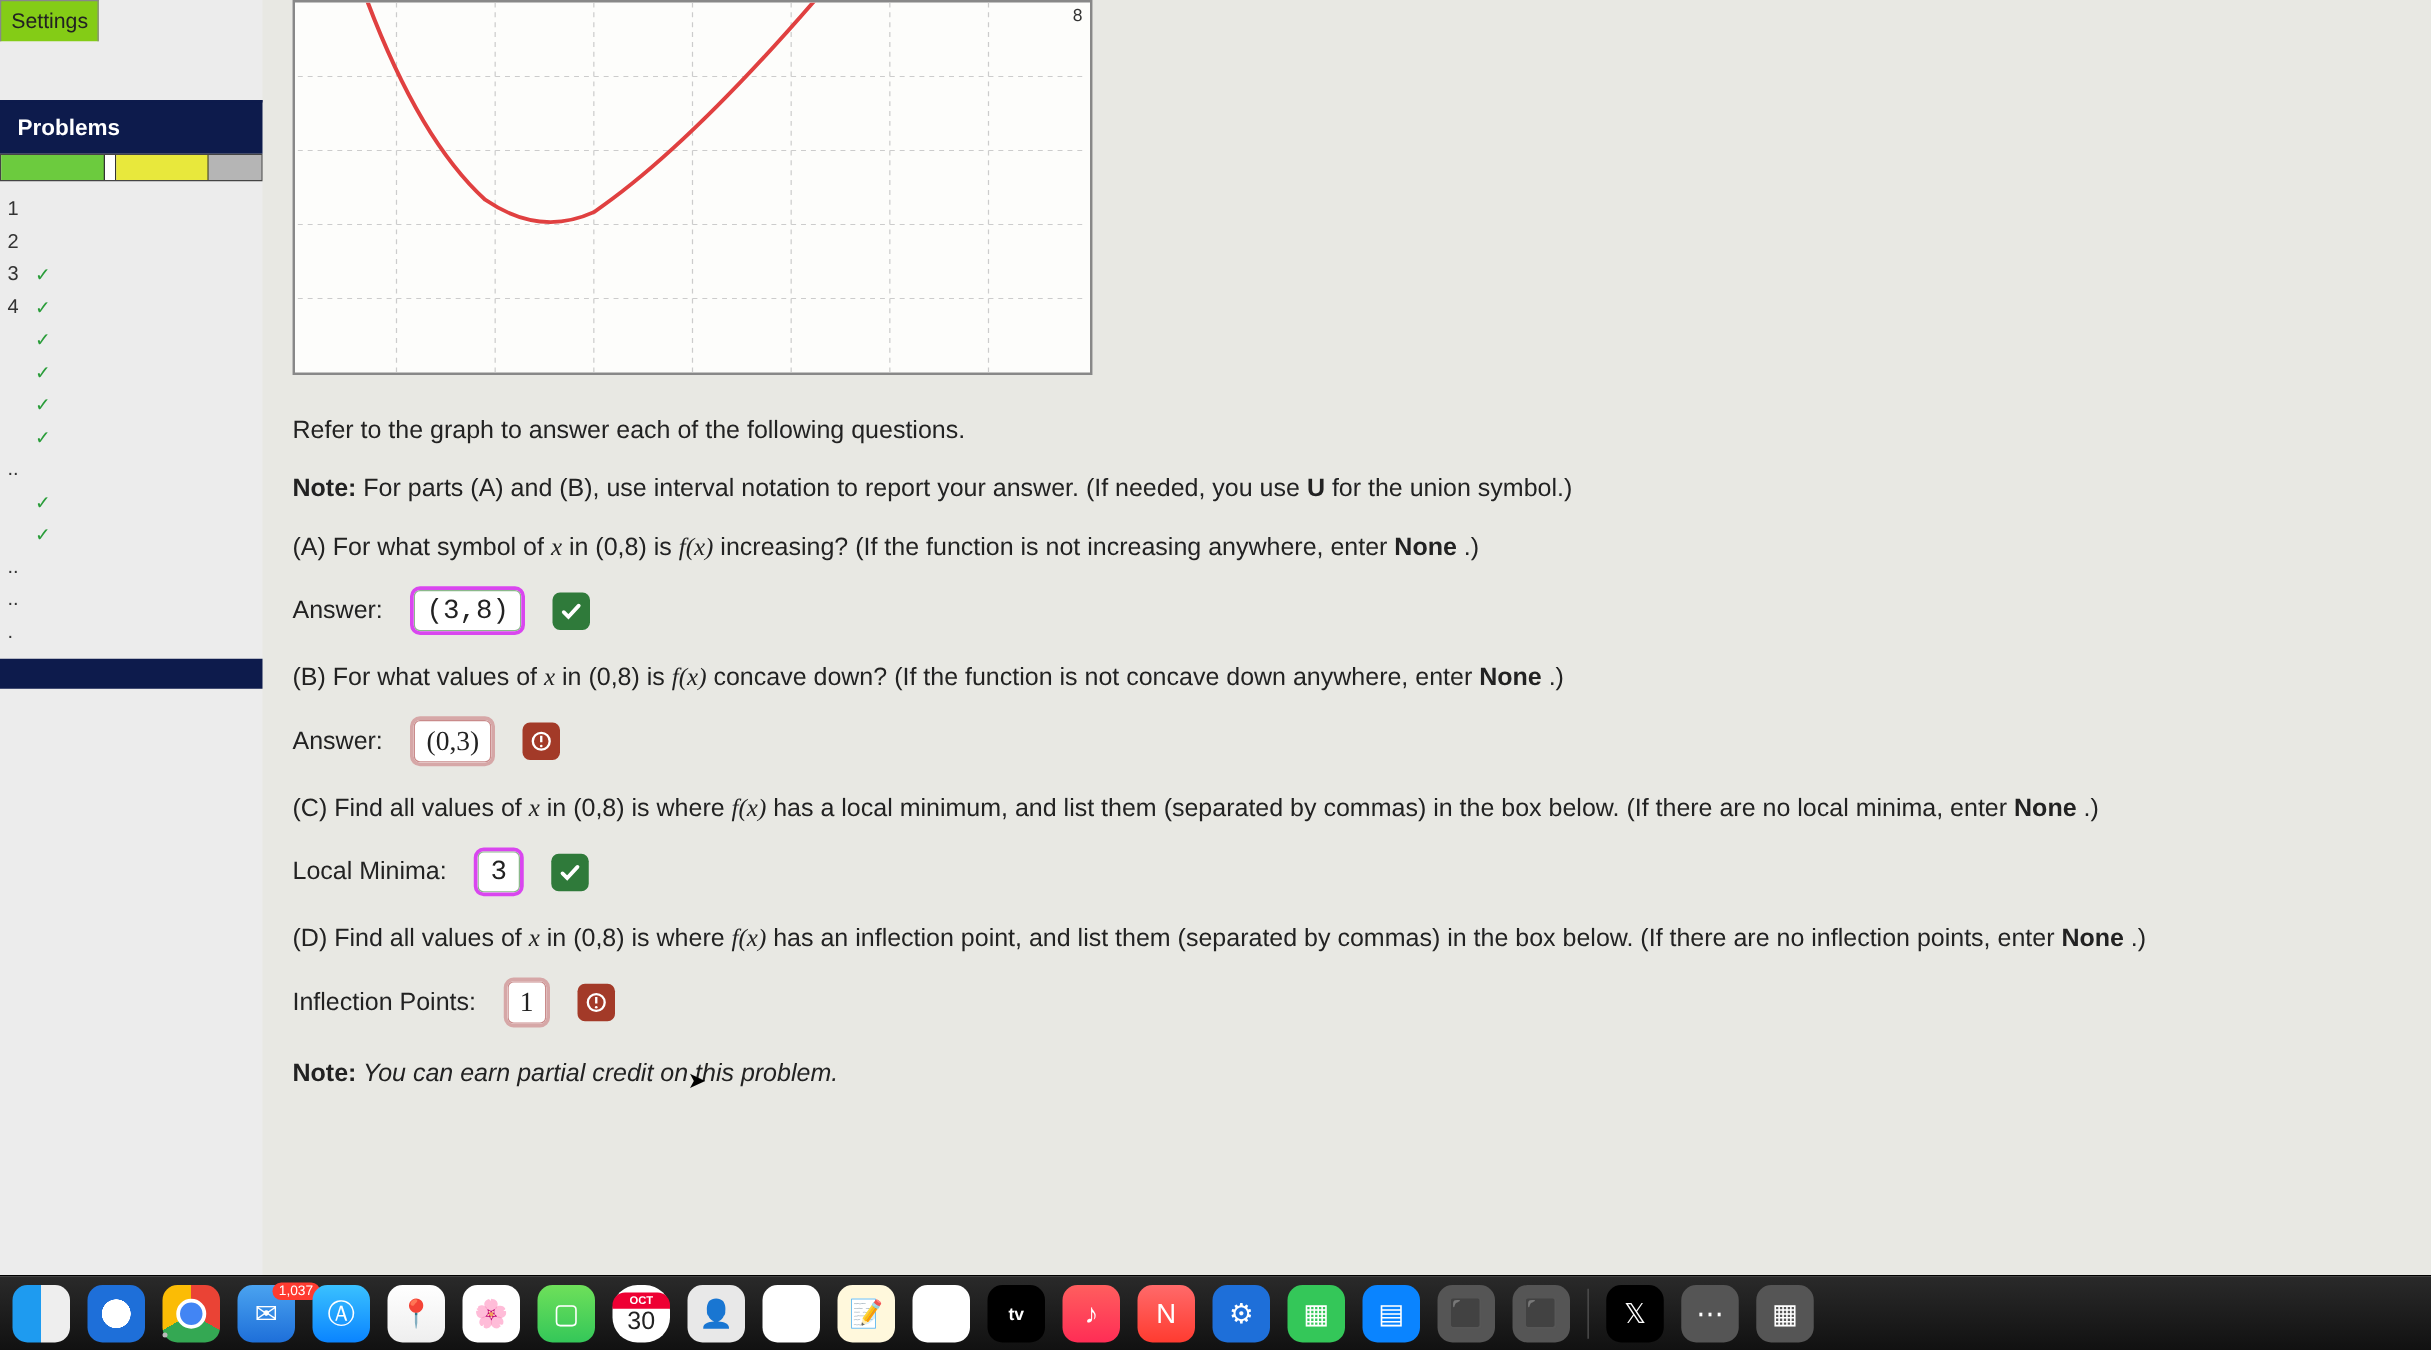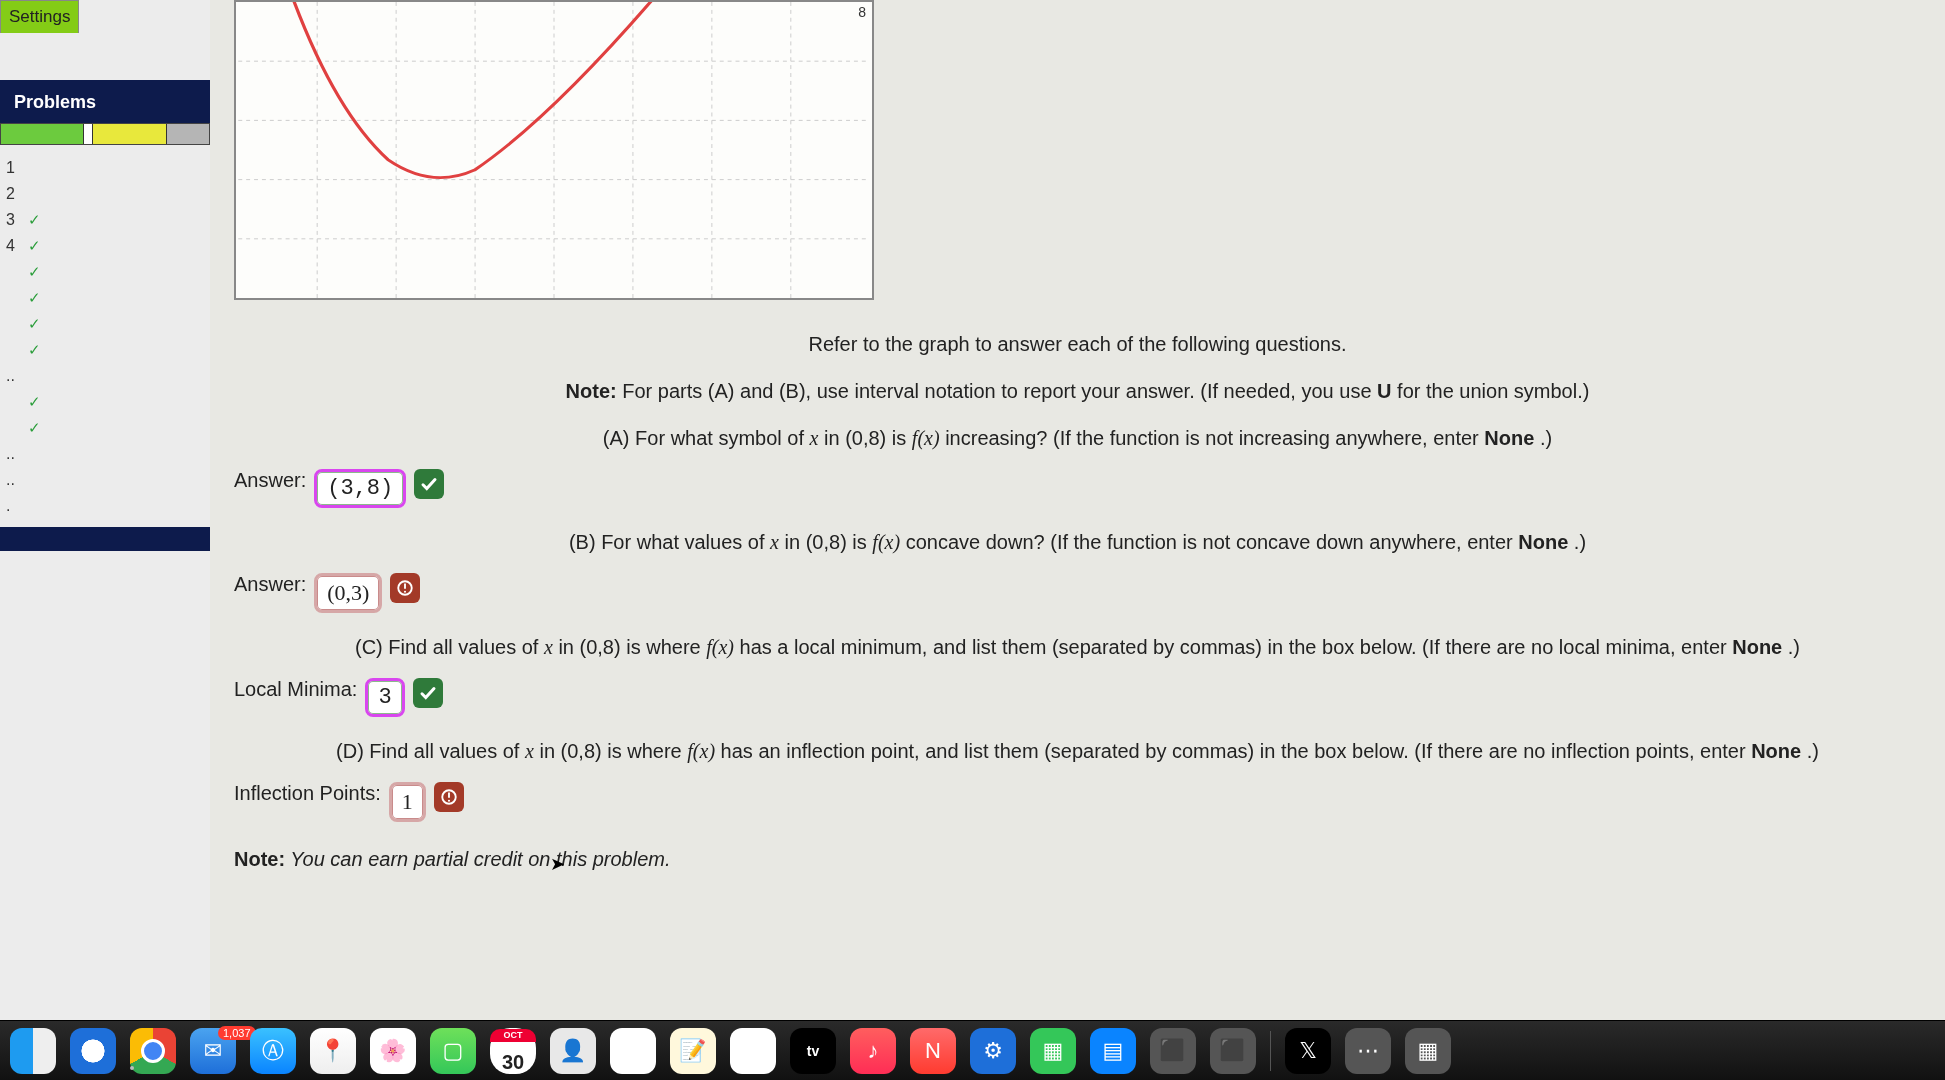--- a/index.html
+++ b/index.html
@@ -72,24 +72,24 @@
   margin-bottom: 28px;
 }
 .graph-box svg { width: 100%; height: 100%; }
 .axis-label {
   position: absolute;
   top: 2px;
   right: 6px;
   font-size: 14px;
   color: #333;
 }
-.body-text { font-size: 20px; line-height: 1.65; margin-bottom: 14px; text-align: center; }
+.body-text { font-size: 20px; line-height: 1.65; margin-bottom: 14px; }
 .body-text .ital { font-style: italic; font-family: "Times New Roman", serif; }
 .body-text .fx { font-family: "Times New Roman", serif; font-style: italic; }
-.answer-row { display: flex; gap: 8px; margin: 10px 0 18px 0; font-size: 20px; }
+.answer-row { display: flex; align-items: center; gap: 22px; margin: 10px 0 18px 0; font-size: 20px; }
 .answer-box {
   display: inline-flex;
   align-items: center;
   justify-content: center;
   padding: 4px 10px;
   border-radius: 8px;
   font-family: "Times New Roman", serif;
   font-size: 22px;
   min-width: 36px;
   min-height: 34px;
@@ -144,21 +144,21 @@
 }
 .dock-cal {
   background: #fff;
   color: #222;
   flex-direction: column;
   font-size: 10px;
   line-height: 1;
   border-radius: 20px;
 }
 .dock-cal .m { background: #e03; color: #fff; width: 100%; text-align: center; padding: 2px 0; border-radius: 10px 10px 0 0; font-size: 9px; font-weight: 700; }
-.dock-cal .d { font-size: 20px; font-weight: 700; padding-top: 10px; }
+.dock-cal .d { font-size: 20px; font-weight: 400; padding-top: 0; }
 .dot { width: 4px; height: 4px; background: #bbb; border-radius: 50%; position: absolute; bottom: 4px; }
 .dock-group { position: relative; display: flex; align-items: center; }
 .di-safari { background: radial-gradient(circle,#fff 35%,#1e6fd9 36%); }
 .di-chrome { background: conic-gradient(#ea4335 0 120deg,#34a853 120deg 240deg,#fbbc05 240deg 360deg); position:relative;}
 .di-chrome::after{content:"";position:absolute;width:18px;height:18px;background:#4285f4;border:3px solid #fff;border-radius:50%;}
 .di-mail { background: linear-gradient(#4aa3f0,#1e6fd9); }
 .di-appstore { background: linear-gradient(#3ac1ff,#0a84ff); }
 .di-maps { background: linear-gradient(#fff,#eee); }
 .di-photos { background: #fff; }
 .di-ft { background: linear-gradient(#6ee05a,#34c759); }

